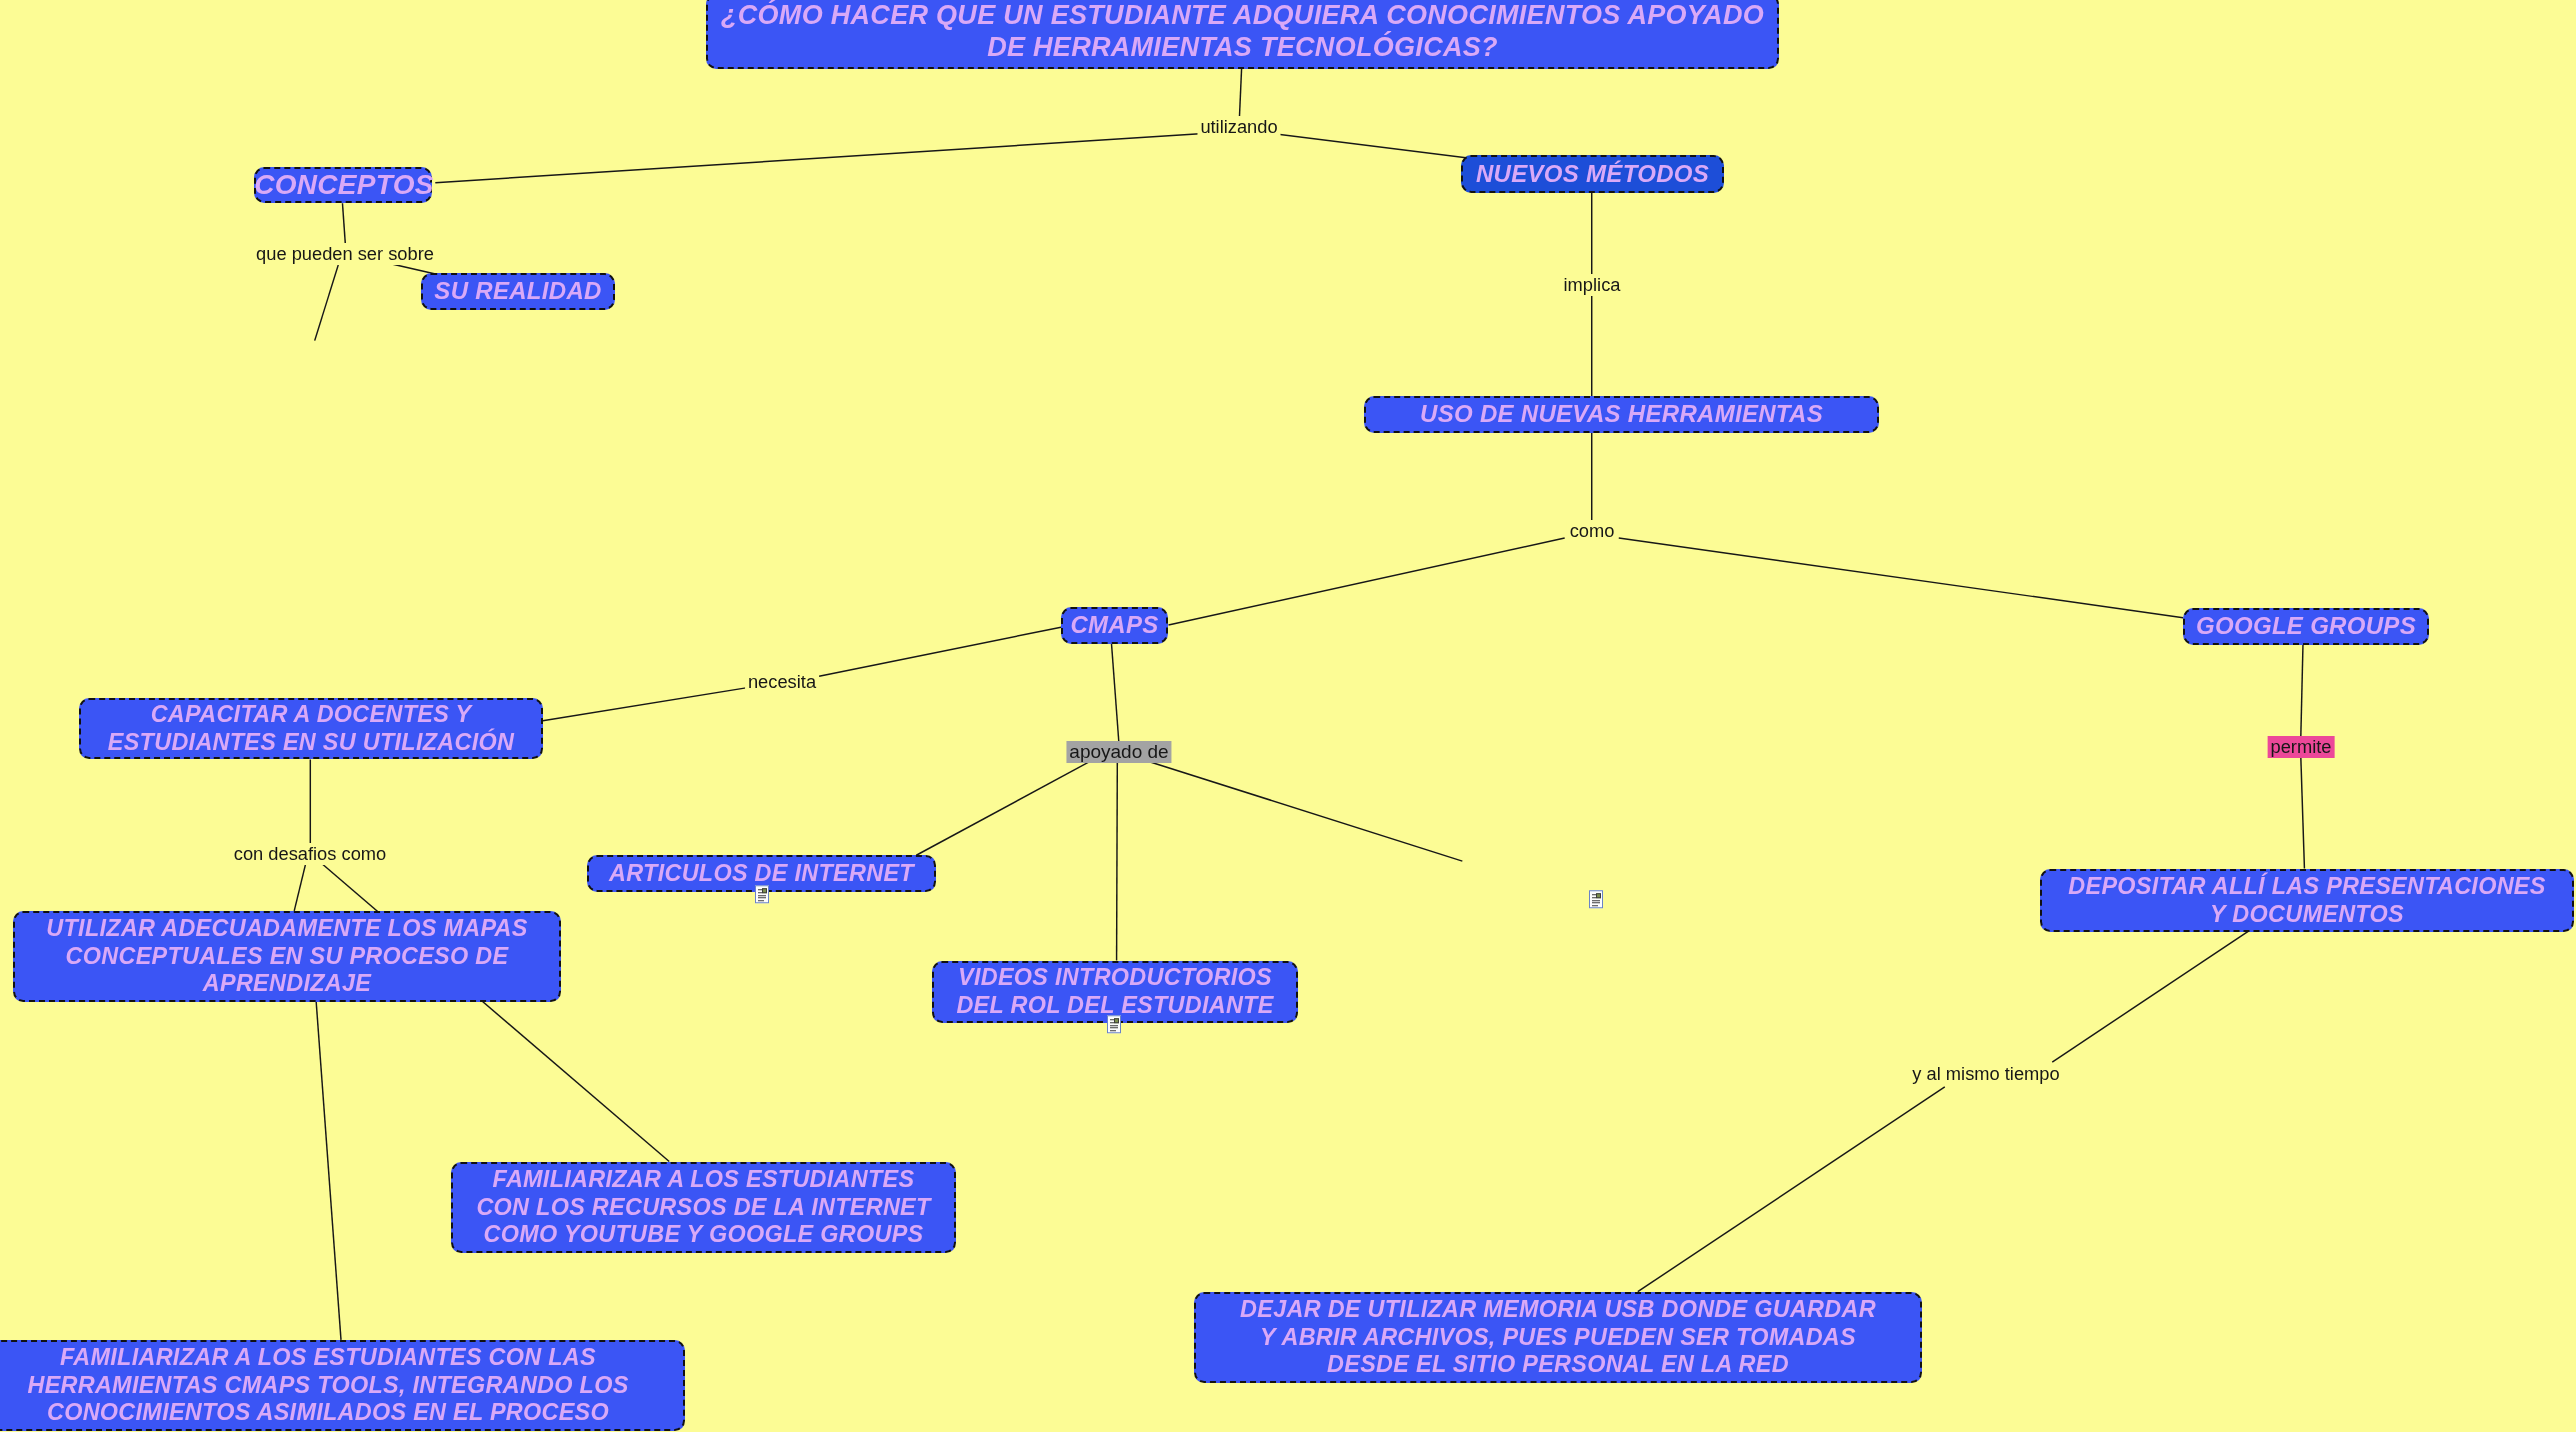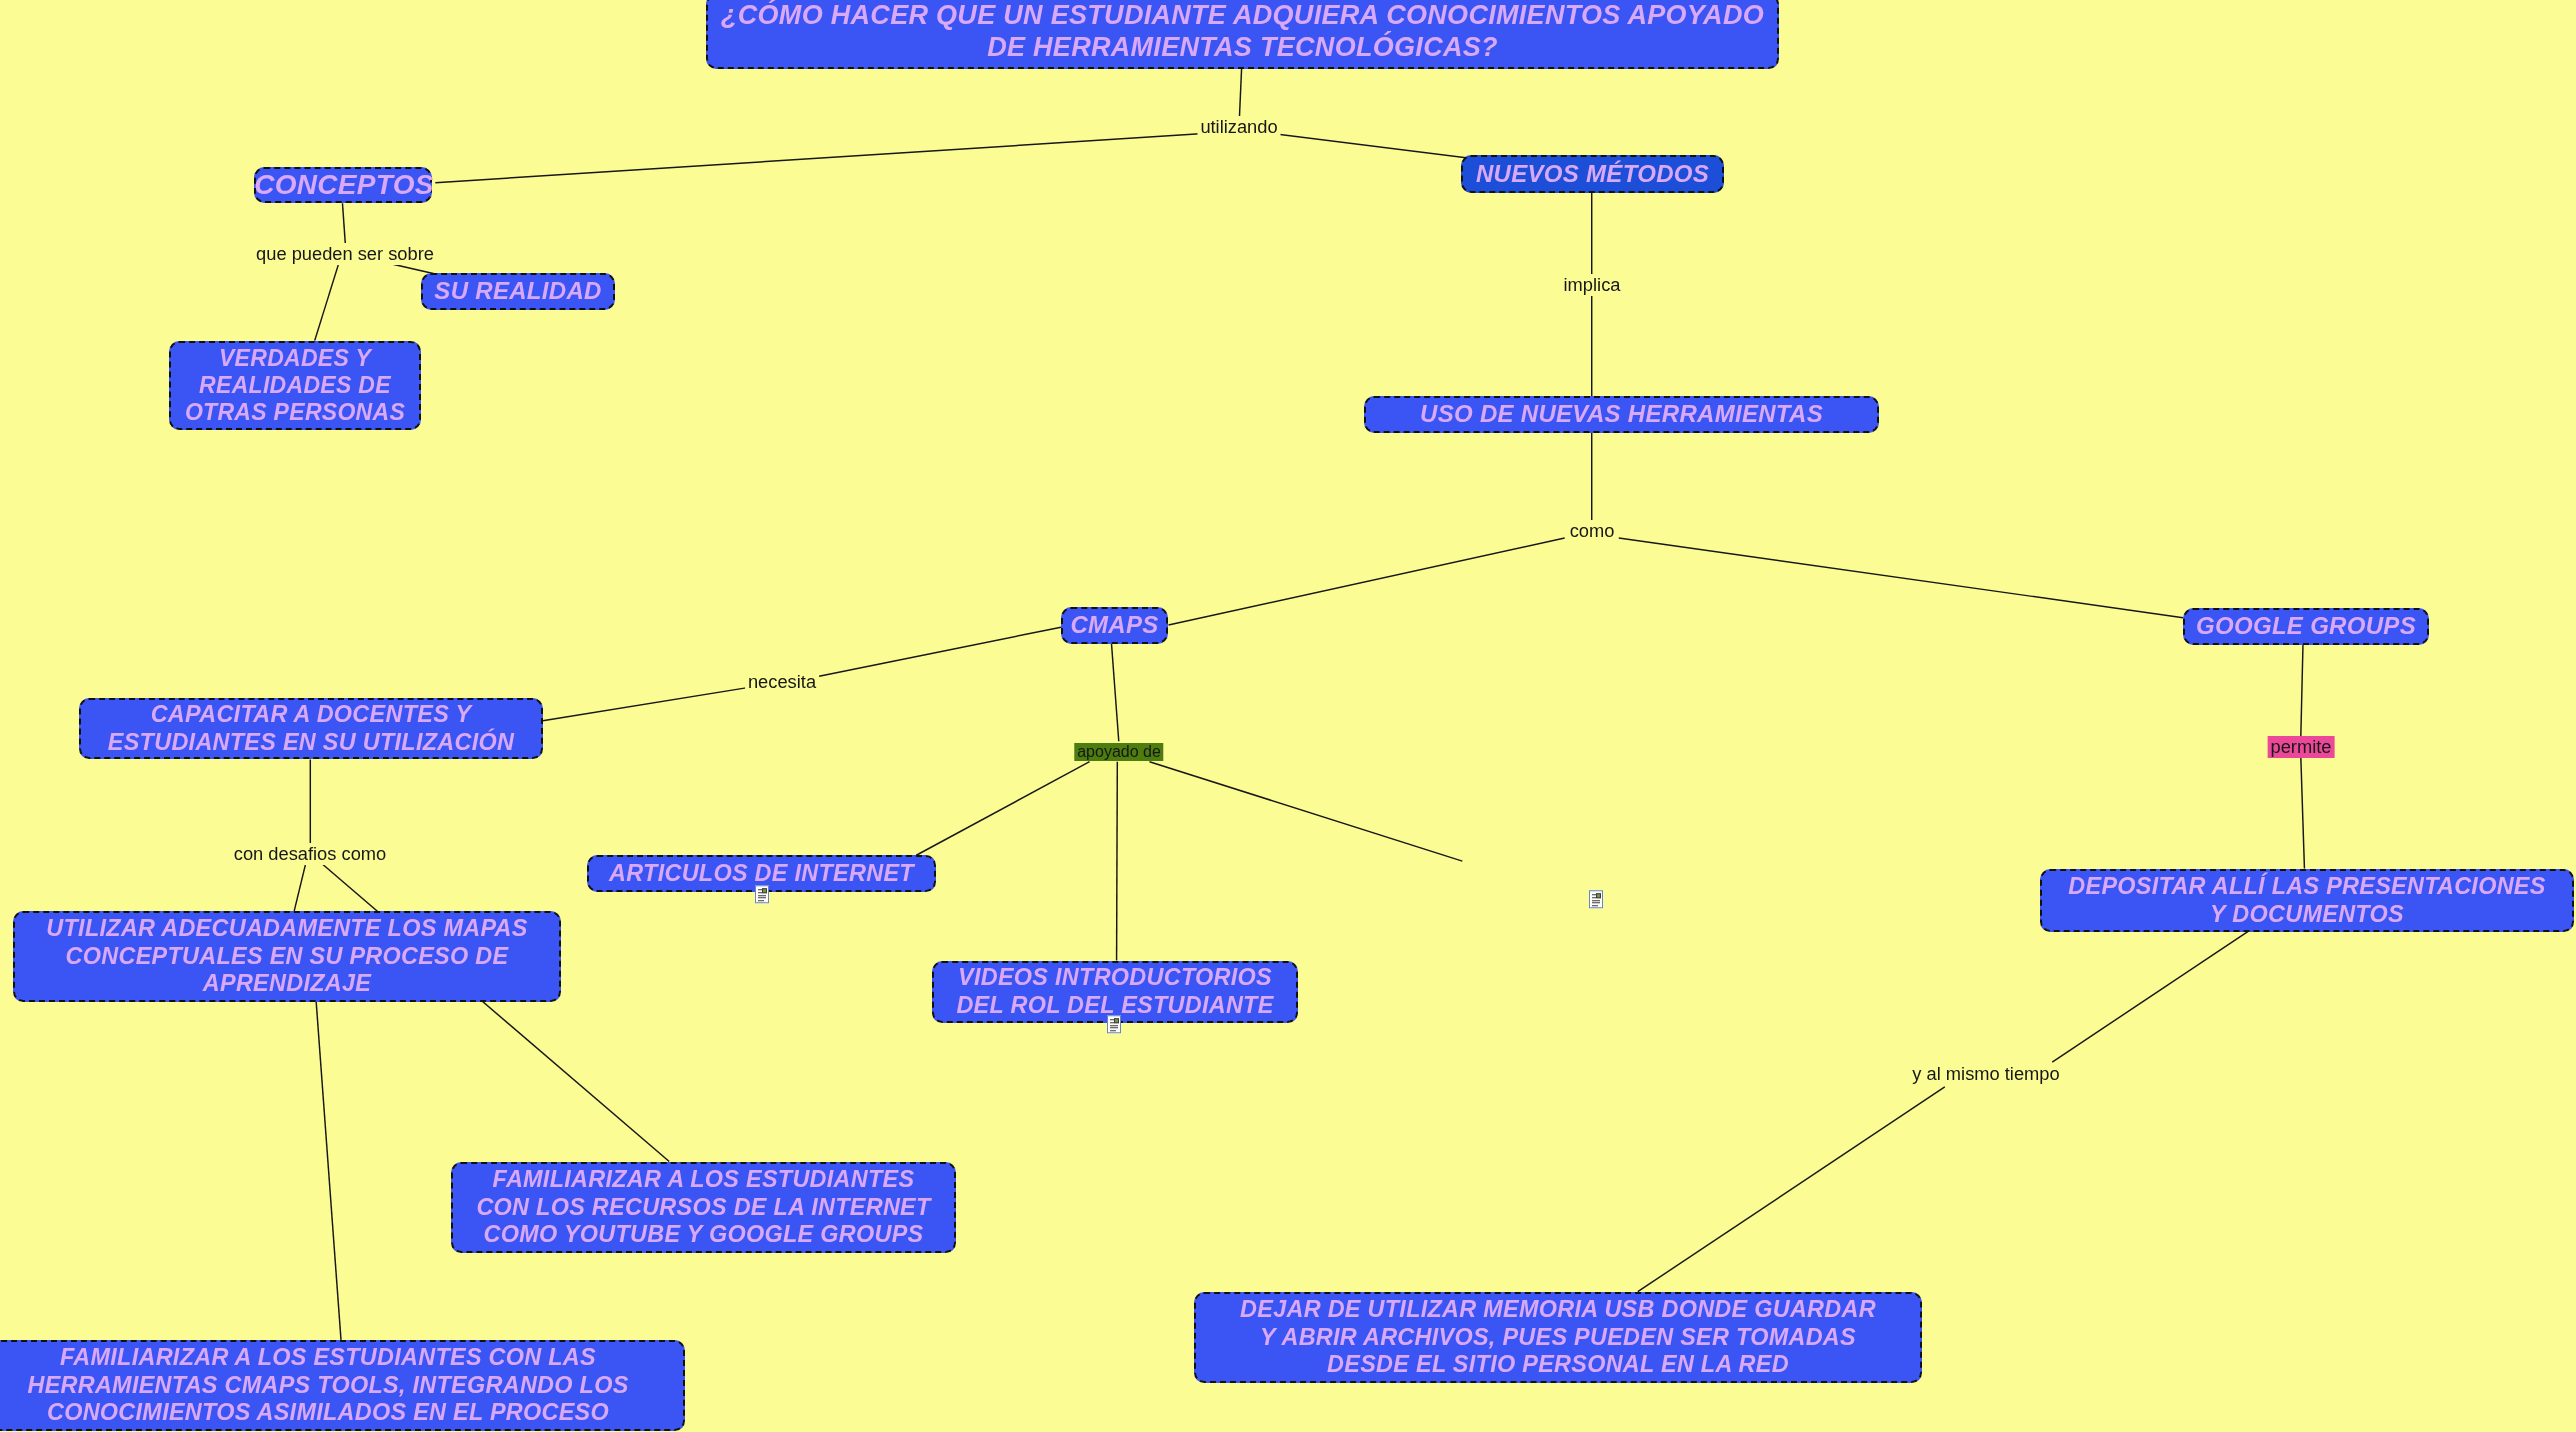--- a/index.html
+++ b/index.html
@@ -117,23 +117,20 @@
       <polyline points="418,1180 402,1246" fill="none" stroke="#171717" stroke-width="2"></polyline>
       <polyline points="438,1180 915,1589" fill="none" stroke="#171717" stroke-width="2"></polyline>
       <polyline points="432,1370 466,1833" fill="none" stroke="#171717" stroke-width="2"></polyline>
       <polyline points="3075,1274 2807,1453" fill="none" stroke="#171717" stroke-width="2"></polyline>
       <polyline points="2660,1487 2240,1767" fill="none" stroke="#171717" stroke-width="2"></polyline>
     </svg>
 <div class="node" style="left: 706px; top: -5.8px; width: 1073px; height: 75px; font-size: 27px; background: rgb(59, 85, 245); color: rgb(217, 169, 247); border-color: rgb(17, 17, 17);">¿CÓMO HACER QUE UN ESTUDIANTE ADQUIERA CONOCIMIENTOS APOYADO DE HERRAMIENTAS TECNOLÓGICAS?</div>
     <div class="node" style="left: 254px; top: 167px; width: 178px; height: 36px; font-size: 28px; background: rgb(59, 85, 245); color: rgb(217, 169, 247); border-color: rgb(17, 17, 17); padding-left: 12px;">CONCEPTOS</div>
     <div class="node" style="left: 1461px; top: 155px; width: 263px; height: 38px; font-size: 24px; background: #1d4ed8; color: rgb(217, 169, 247); border-color: rgb(17, 17, 17);">NUEVOS MÉTODOS</div>
     <div class="node" style="left: 421px; top: 273px; width: 194px; height: 37px; font-size: 24px; background: rgb(59, 85, 245); color: rgb(217, 169, 247); border-color: rgb(17, 17, 17);">SU REALIDAD</div>
-    <div class="node" style="left: 169px; top: 341px; width: 252px; height: 89px; font-size: 23px; background: rgb(59, 85, 245); color: rgb(217, 169, 247); border-color: rgb(17, 17, 17);">VERDADES Y
-REALIDADES DE
-OTRAS PERSONAS</div>
     <div class="node" style="left: 1364px; top: 396px; width: 515px; height: 37px; font-size: 24px; background: rgb(59, 85, 245); color: rgb(217, 169, 247); border-color: rgb(17, 17, 17);">USO DE NUEVAS HERRAMIENTAS</div>
     <div class="node" style="left: 1061px; top: 607px; width: 107px; height: 37px; font-size: 24px; background: rgb(59, 85, 245); color: rgb(217, 169, 247); border-color: rgb(17, 17, 17);">CMAPS</div>
     <div class="node" style="left: 2183px; top: 608px; width: 246px; height: 37px; font-size: 24px; background: rgb(59, 85, 245); color: rgb(217, 169, 247); border-color: rgb(17, 17, 17);">GOOGLE GROUPS</div>
     <div class="node" style="left: 79px; top: 698px; width: 464px; height: 61px; font-size: 23.4px; background: rgb(59, 85, 245); color: rgb(217, 169, 247); border-color: rgb(17, 17, 17);">CAPACITAR A DOCENTES Y
 ESTUDIANTES EN SU UTILIZACIÓN</div>
     <div class="node" style="left: 587px; top: 855px; width: 349px; height: 37px; font-size: 23.4px; background: rgb(59, 85, 245); color: rgb(217, 169, 247); border-color: rgb(17, 17, 17);">ARTICULOS DE INTERNET</div>
     <span class="res-icon" style="left: 762px; top: 894px;">
       <i class="l1"></i>
       <i class="l2"></i>
       <i class="l3"></i>
@@ -171,18 +168,18 @@
 Y ABRIR ARCHIVOS, PUES PUEDEN SER TOMADAS
 DESDE EL SITIO PERSONAL EN LA RED</div>
     <div class="node" style="left: -29px; top: 1340px; width: 714px; height: 91px; font-size: 23.4px; background: rgb(59, 85, 245); color: rgb(217, 169, 247); border-color: rgb(17, 17, 17);">FAMILIARIZAR A LOS ESTUDIANTES CON LAS
 HERRAMIENTAS CMAPS TOOLS, INTEGRANDO LOS
 CONOCIMIENTOS ASIMILADOS EN EL PROCESO</div>
     <div class="link-label" style="left: 1239px; top: 127px; font-size: 18.3px; background: rgb(252, 252, 149);">utilizando</div>
     <div class="link-label" style="left: 345px; top: 254px; font-size: 18.3px; background: rgb(252, 252, 149);">que pueden ser sobre</div>
     <div class="link-label" style="left: 1592px; top: 285px; font-size: 18.3px; background: rgb(252, 252, 149);">implica</div>
     <div class="link-label" style="left: 1592px; top: 531px; font-size: 18.3px; background: rgb(252, 252, 149);">como</div>
     <div class="link-label" style="left: 782px; top: 682px; font-size: 18.3px; background: rgb(252, 252, 149);">necesita</div>
-    <div class="link-label" style="left: 1119px; top: 752px; font-size: 16px; background: #4d7c0f;">apoyado de</div>
+    <div class="link-label" style="left: 1119px; top: 752px; font-size: 19px; background: #a3a3a3;">apoyado de</div>
     <div class="link-label" style="left: 2301px; top: 747px; font-size: 18.3px; background: #ec4899;">permite</div>
     <div class="link-label" style="left: 310px; top: 854px; font-size: 18.3px; background: rgb(252, 252, 149);">con desafios como</div>
     <div class="link-label" style="left: 1986px; top: 1074px; font-size: 18.3px; background: rgb(252, 252, 149);">y al mismo tiempo</div>
   </div>
 
 
 </body></html>

